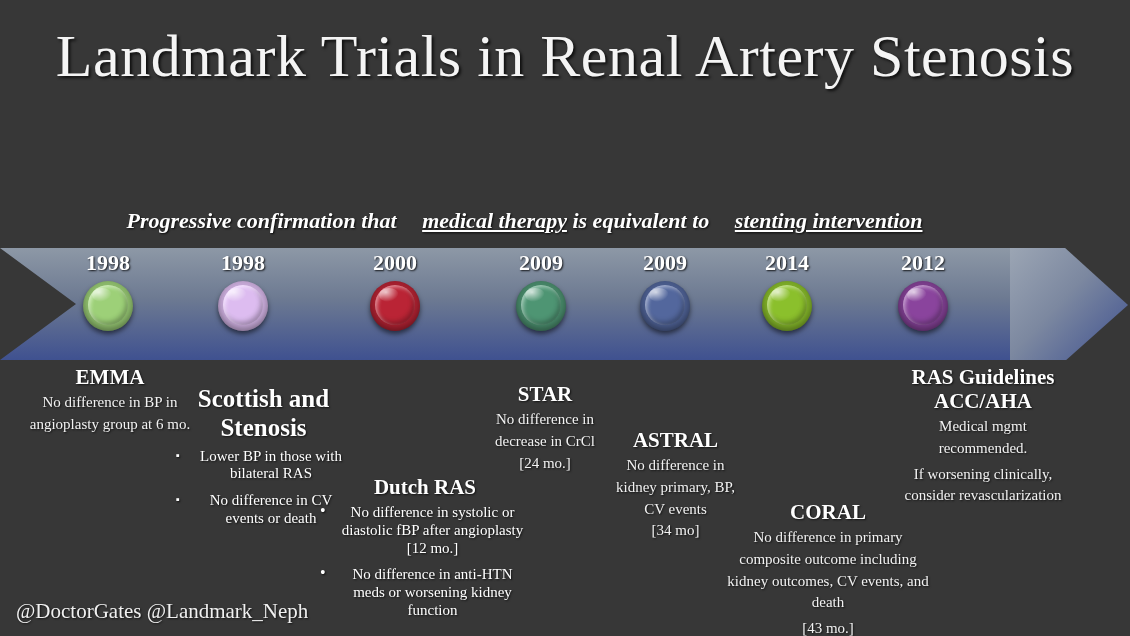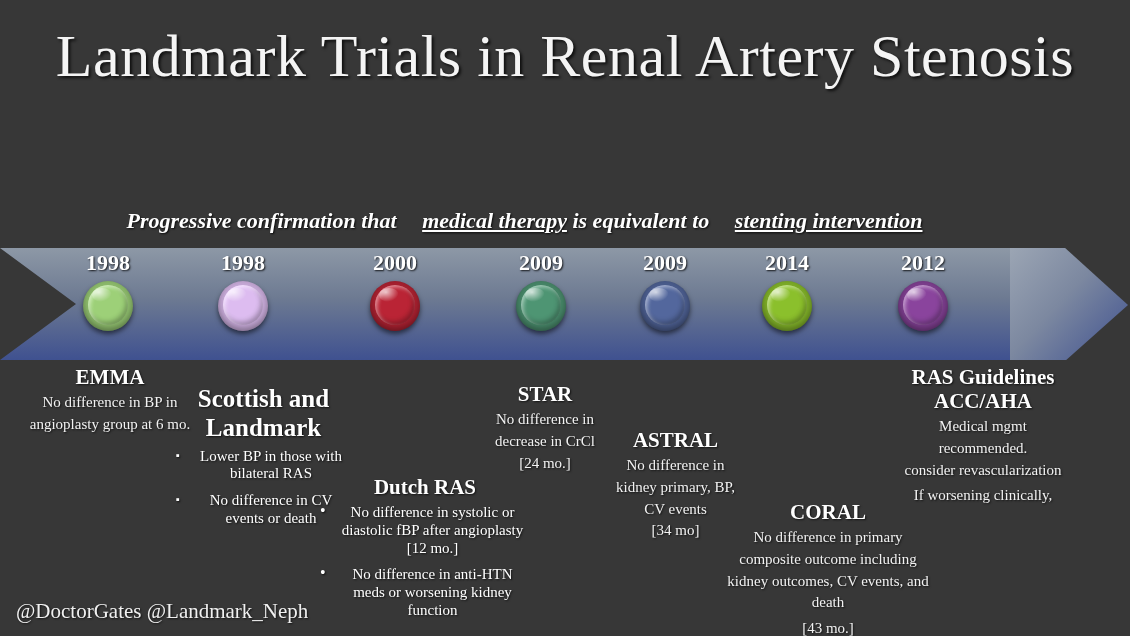--- a/index.html
+++ b/index.html
@@ -239,21 +239,21 @@
     <div class="trial-name">EMMA</div>
     <div class="trial-body">
       <p>No difference in BP in</p>
       <p>angioplasty group at 6 mo.</p>
     </div>
   </div>
 
   <div class="trial" id="t-scottish" style="left:176px; top:385px; width:175px;">
     <div class="trial-name big">
       <div>Scottish and</div>
-      <div>Landmark</div>
+      <div>Stenosis</div>
     </div>
     <ul class="bullets square">
       <li>
         <span class="bul">▪</span>
         <span>Lower BP in those with bilateral RAS</span>
       </li>
       <li>
         <span class="bul">▪</span>
         <span>No difference in CV events or death</span>
       </li>
@@ -305,20 +305,20 @@
   </div>
 
   <div class="trial" id="t-accaha" style="left:838px; top:365px; width:290px;">
     <div class="trial-name">
       <div>RAS Guidelines</div>
       <div>ACC/AHA</div>
     </div>
     <div class="trial-body">
       <p>Medical mgmt</p>
       <p>recommended.</p>
+      <p style="margin-top:8px;">If worsening clinically,</p>
       <p>consider revascularization</p>
-      <p style="margin-top:8px;">If worsening clinically,</p>
     </div>
   </div>
 
   <div id="footer">@DoctorGates @Landmark_Neph</div>
 
 </div>
 
 </body></html>

